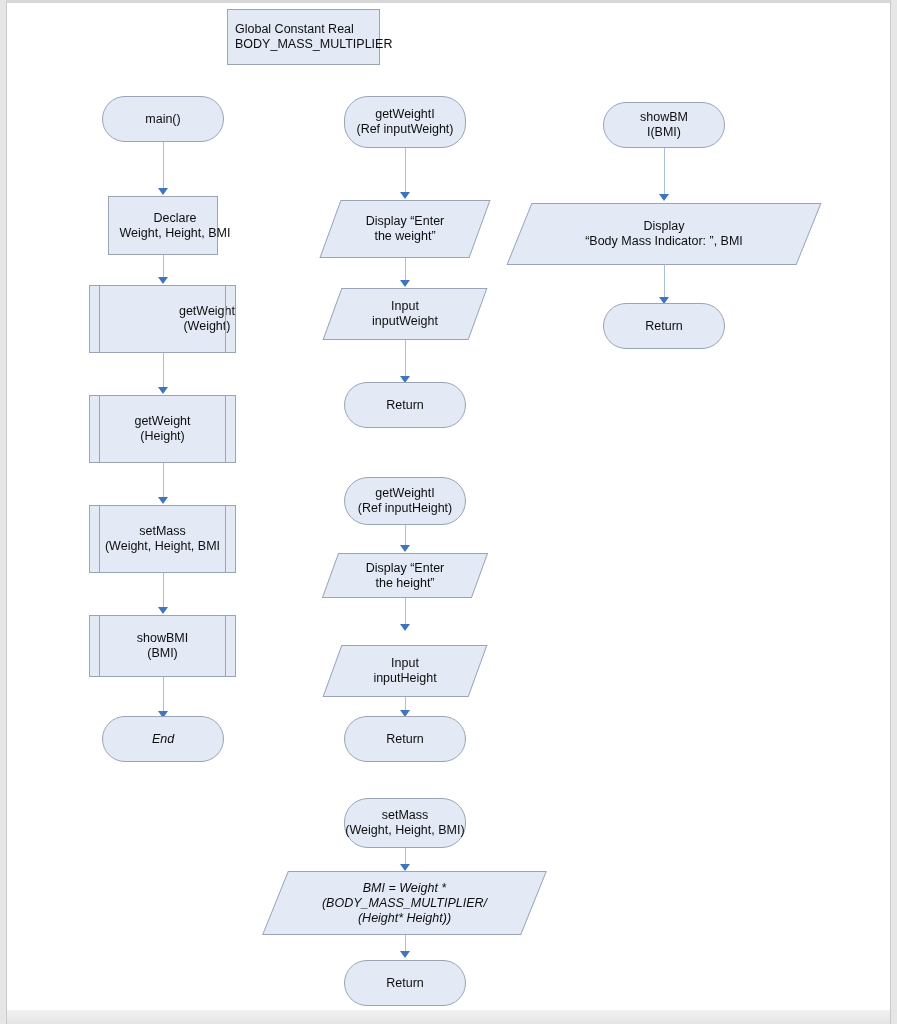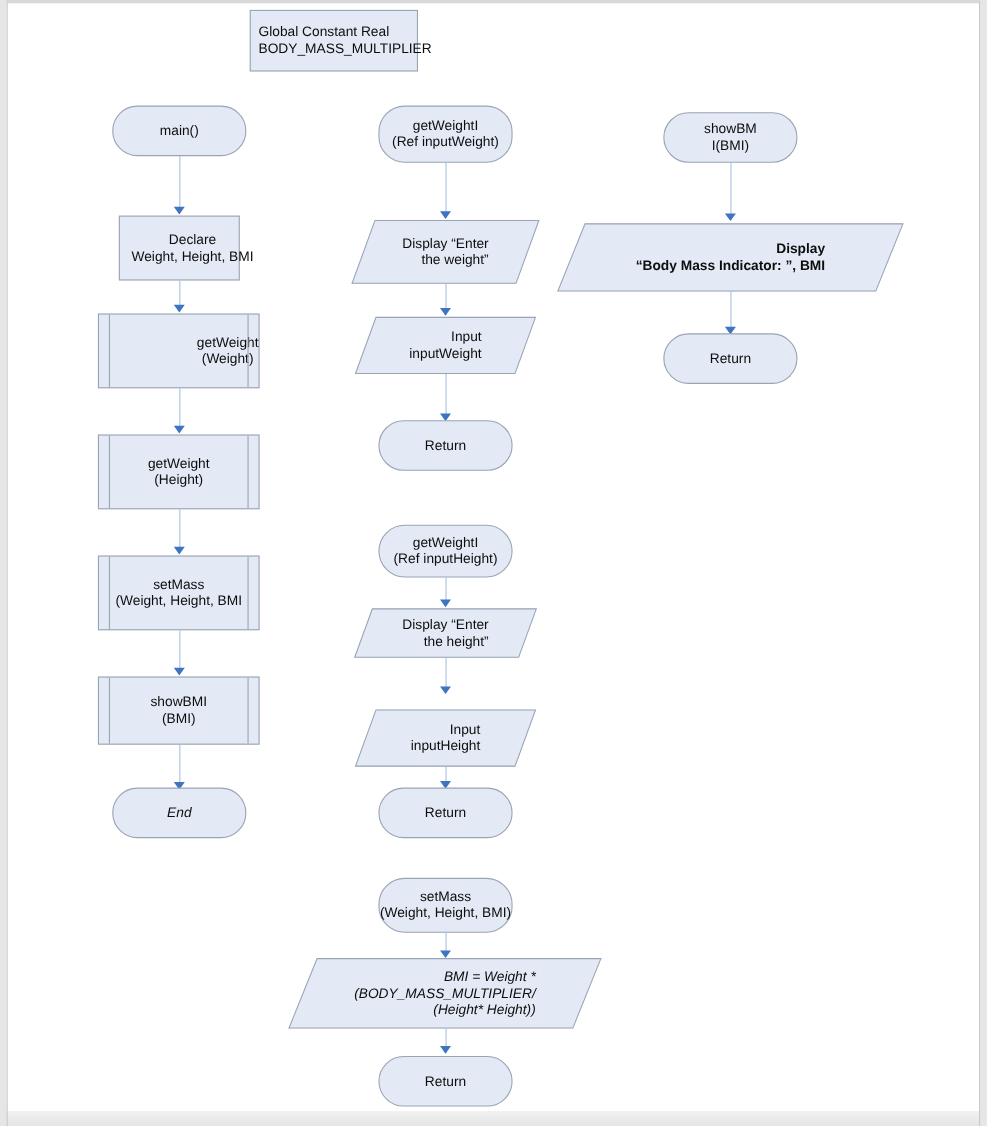--- a/index.html
+++ b/index.html
@@ -78,21 +78,20 @@
     bottom: 0;
     width: 1px;
     background: #9aa4b4;
   }
   .subroutine .bar.l { left: 9px; }
   .subroutine .bar.r { right: 9px; }
   
   .io {
     border: none;
     background: transparent;
-    text-align: right;
   }
   .io .skew {
     position: absolute;
     left: 0; top: 0; right: 0; bottom: 0;
     background: #e3eaf6;
     border: 1px solid #9aa4b4;
     box-sizing: border-box;
     transform: skewX(-20deg);
   }
   .io .txt { position: relative; z-index: 2; }
@@ -254,21 +253,21 @@
       <span class="txt">Return</span>
     </div>
 
     <div class="node terminator" style="left:603px; top:102px; width:122px; height:46px;">
       <span class="txt">showBM
 I(BMI)</span>
     </div>
     <div class="conn" style="left:664px; top:148px; height:52px;"></div>
     <div class="arrow" style="left:659px; top:194px;"></div>
 
-    <div class="node io wide" style="left:519px; top:203px; width:290px; height:62px;font-weight:bold;">
+    <div class="node io wide" style="left:519px; top:203px; width:290px; height:62px;">
       <span class="skew"></span>
       <span class="txt">Display
 “Body Mass Indicator: ”, BMI</span>
     </div>
     <div class="conn" style="left:664px; top:265px; height:38px;"></div>
     <div class="arrow" style="left:659px; top:297px;"></div>
 
     <div class="node terminator" style="left:603px; top:303px; width:122px; height:46px;">
       <span class="txt">Return</span>
     </div>

